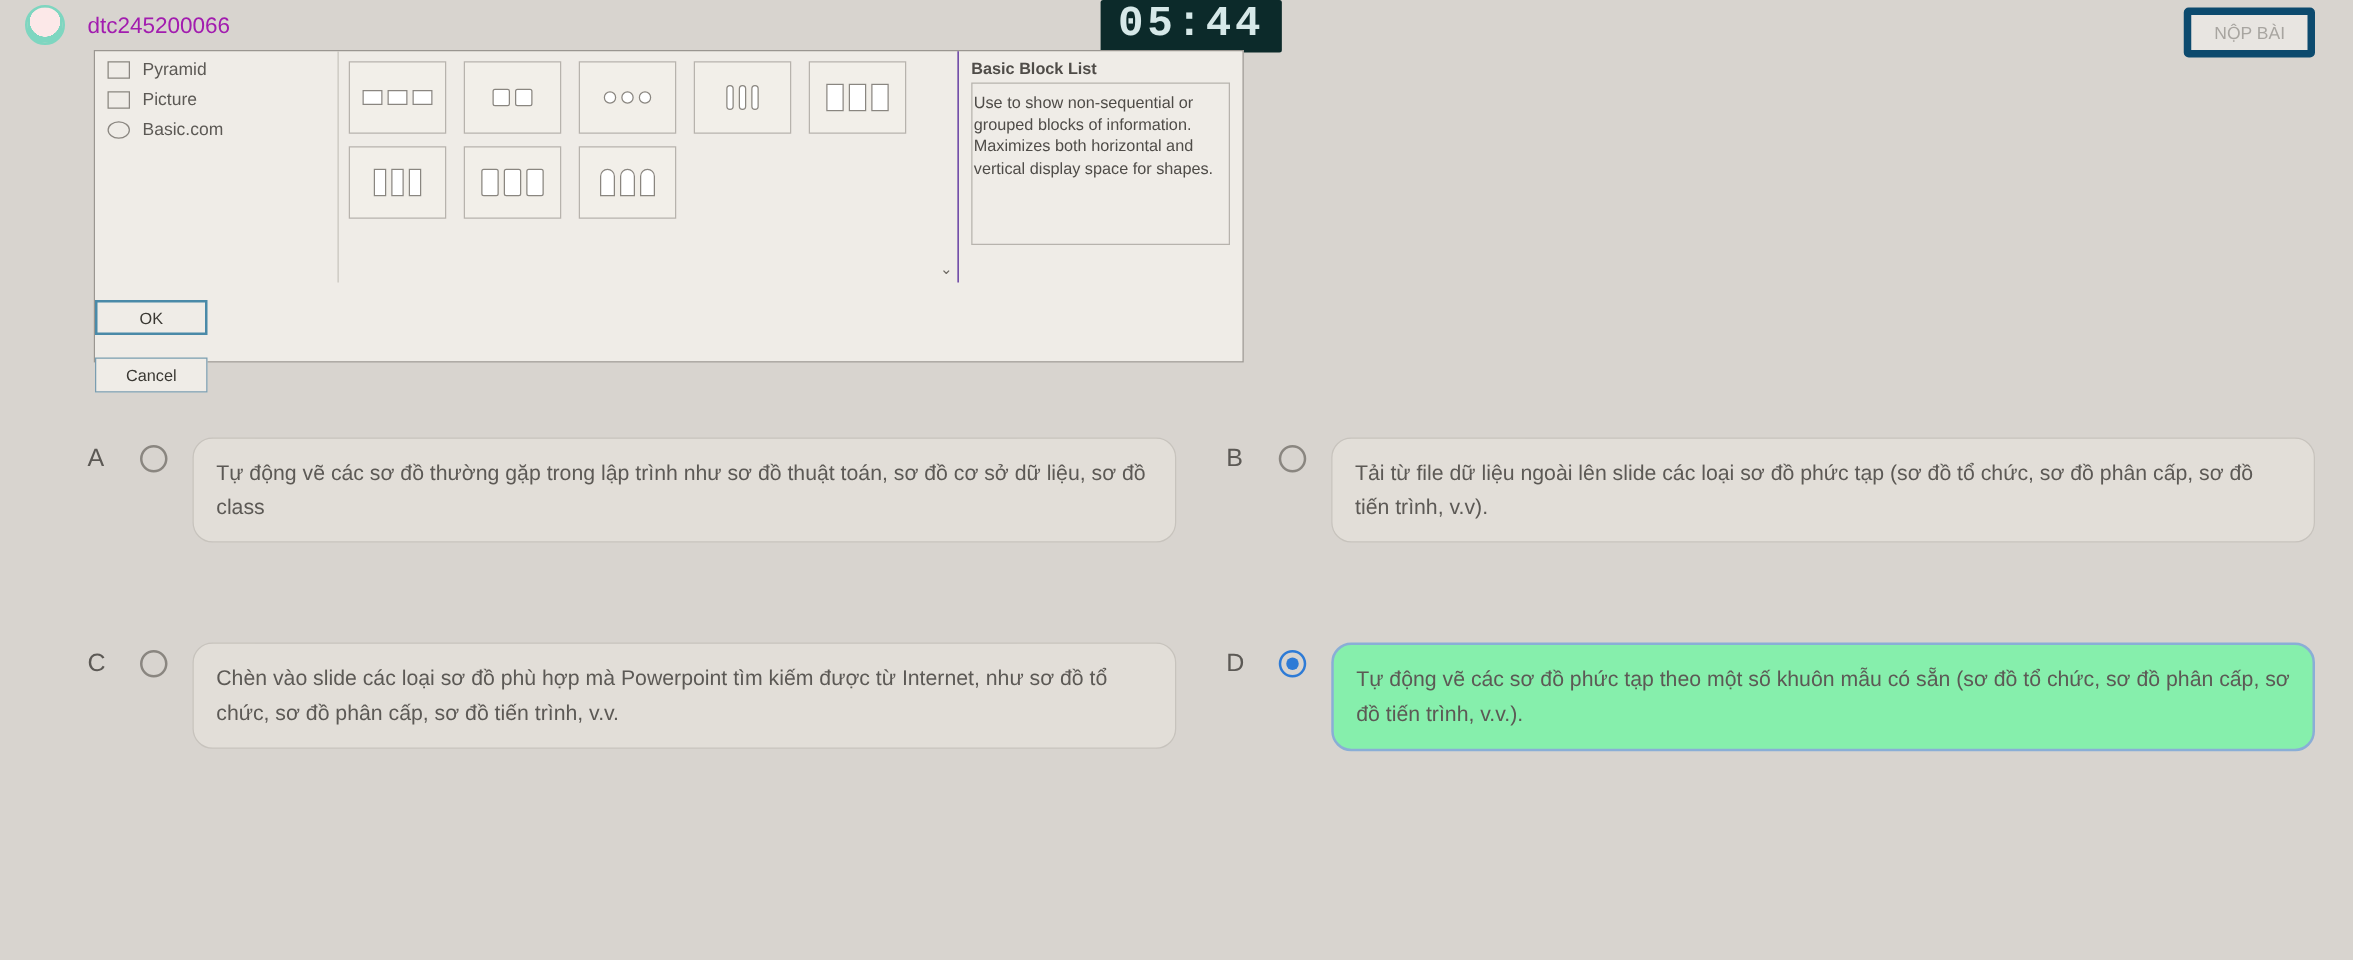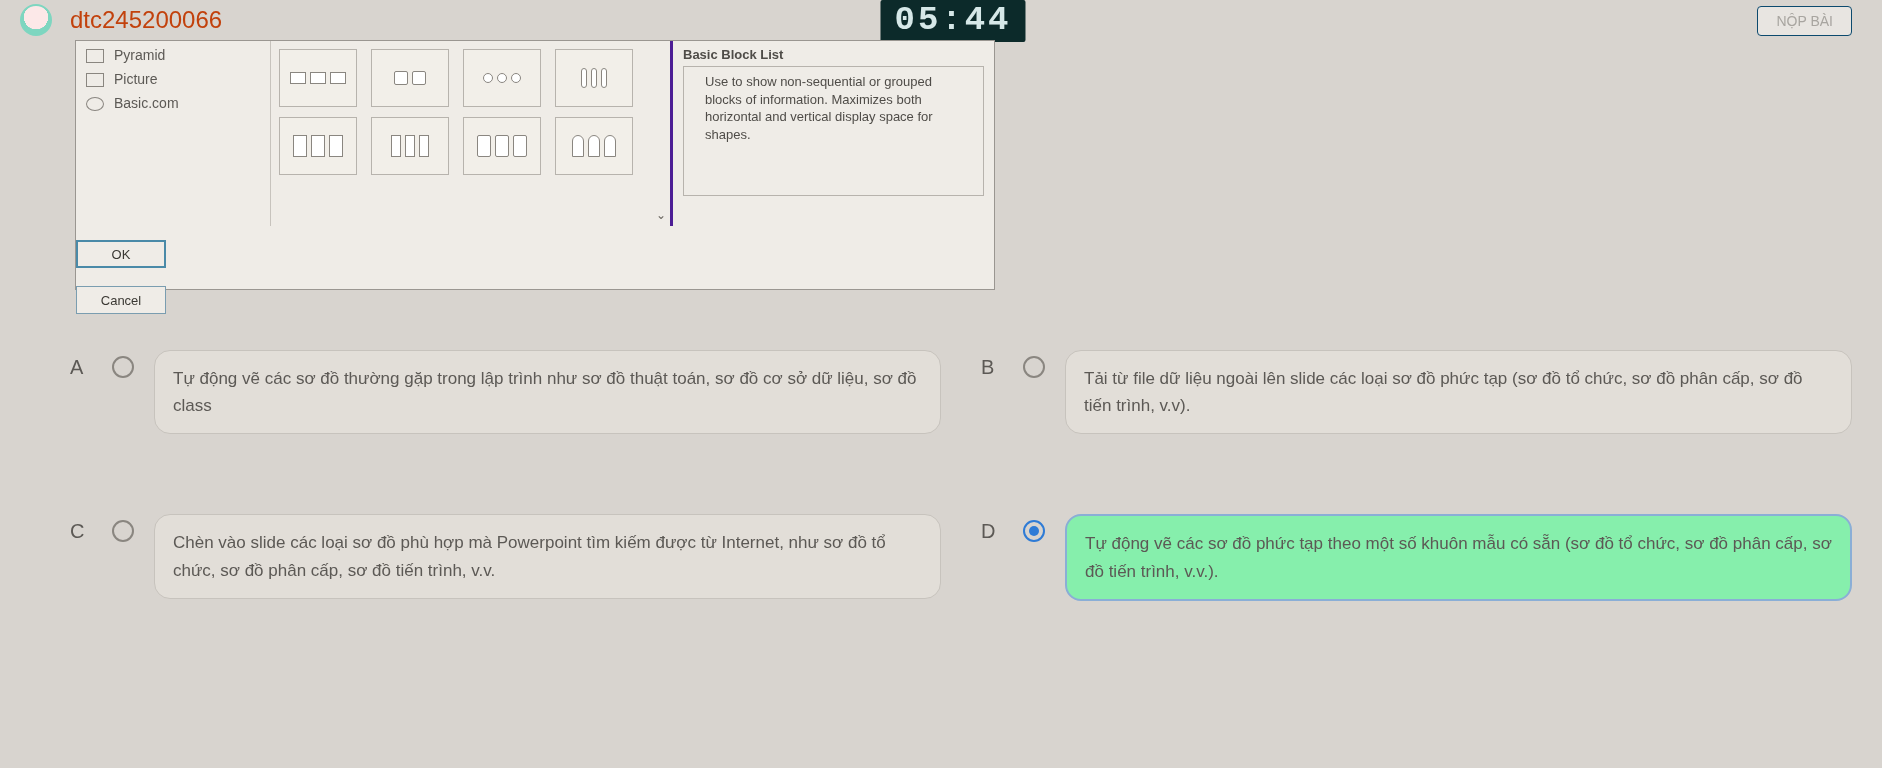--- a/index.html
+++ b/index.html
@@ -17,40 +17,40 @@
     align-items: center;
     padding-left: 20px;
     position: relative;
   }
   .avatar {
     width: 32px; height: 32px; border-radius: 50%;
     background: radial-gradient(circle at 50% 40%, #fce8e8 55%, #7ed6c0 56%);
     border: 2px solid #7ed6c0;
     margin-right: 18px;
   }
-  .username { color: #c2410c; font-size: 24px; }
+  .username { color: #a21caf; font-size: 18px; }
   .timer {
     position: absolute;
     left: 50%; top: 0;
     transform: translateX(-50%);
     background: #0c2a2a;
     color: #d6e8e8;
     font-family: "Courier New", monospace;
     font-size: 34px;
     letter-spacing: 3px;
     padding: 1px 14px 3px 14px;
     border-radius: 2px;
     font-weight: bold;
     margin-left: 12px;
   }
   .submit-btn {
     position: absolute;
     right: 30px; top: 6px;
     background: #e8e5e1;
-    border: 1px solid #0c4a6e;
+    border: 6px solid #0c4a6e;
     color: #a8a5a0;
     padding: 6px 18px;
     font-size: 14px;
     border-radius: 4px;
   }
 
   .dialog {
     position: absolute;
     left: 75px; top: 40px;
     width: 920px;
@@ -99,30 +99,30 @@
   .b4 span { width:6px; height:20px; border-radius:3px; }
   .b5 span { width:14px; height:22px; }
   .b6 span { width:10px; height:22px; }
   .b7 span { width:14px; height:22px; border-radius:2px; }
   .b8 span { width:12px; height:22px; border-radius:6px 6px 0 0; }
   .scroll-down {
     position: absolute; right: 4px; bottom: 4px;
     color: #6a6660; font-size: 12px;
   }
   .desc-pane {
-    width: 324px;
-    border-left: 3px solid #4c1d95;
+    width: 228px;
+    border-left: 1px solid #4c1d95;
     padding: 6px 10px;
     font-size: 13px;
     color: #4f4c48;
   }
   .desc-title { font-weight: bold; margin-bottom: 4px; }
   .desc-box {
     border: 1px solid #b7b3ad;
-    padding: 6px 21px;
+    padding: 6px 1px;
     height: 130px;
     line-height: 1.35;
   }
   .dialog-footer {
     display: flex; justify-content: flex-end;
     gap: 18px; padding: 14px 28px 0 0; flex-direction: column;
   }
   .dlg-btn {
     width: 90px; height: 28px;
     background: #efece7;

